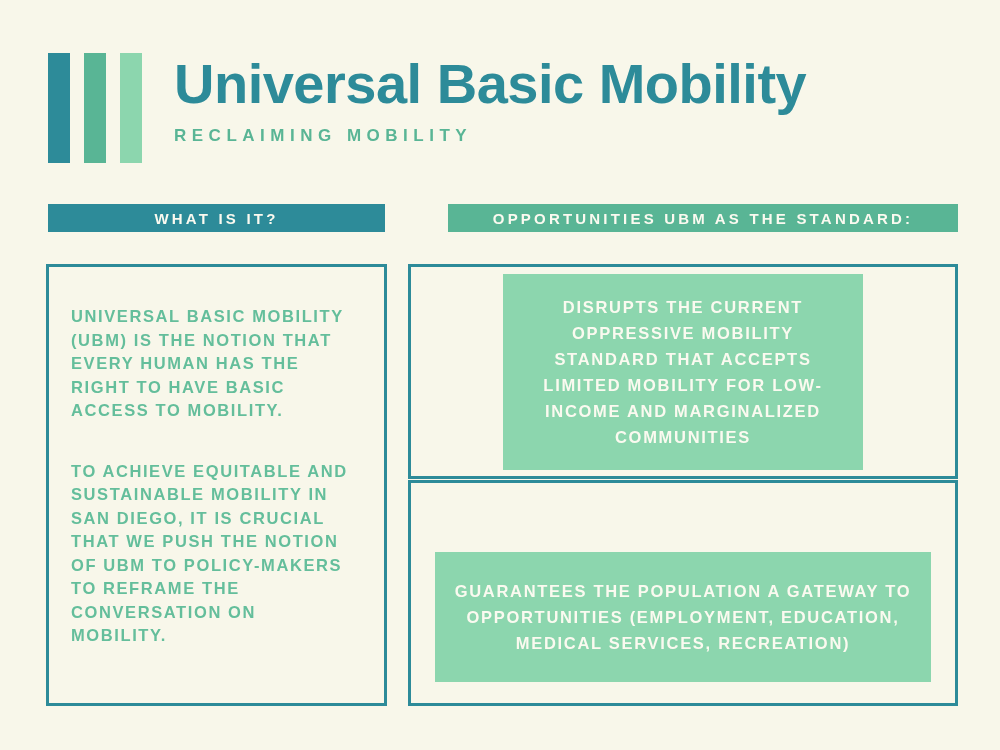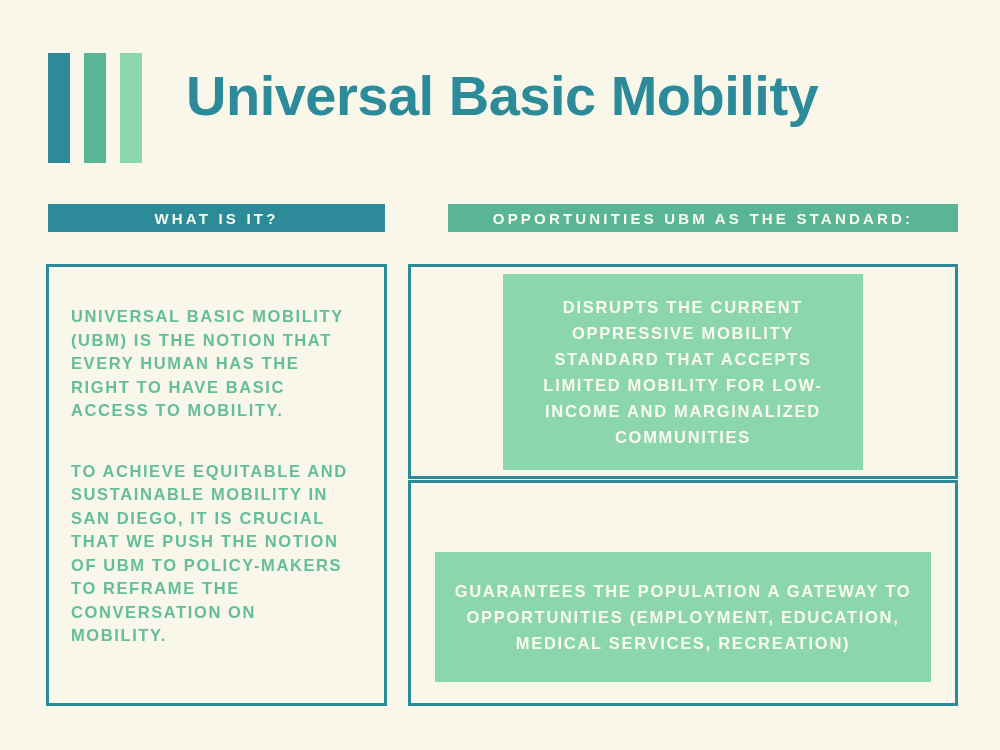--- a/index.html
+++ b/index.html
@@ -35,21 +35,21 @@
   .header-text {
     margin-left: 28px;
   }
   .title {
     font-size: 56px;
     font-weight: bold;
     color: #2d8b99;
     letter-spacing: -0.5px;
     line-height: 1.0;
     white-space: nowrap;
-    margin: 16px;
+    margin: 4px;
     padding-top: 2px;
   }
   .subtitle {
     font-size: 17px;
     font-weight: bold;
     color: #59b595;
     letter-spacing: 5.5px;
     margin: 14px 0 0 4px;
     white-space: nowrap;
   }
@@ -151,20 +151,21 @@
 <body>
 
 <div class="header">
   <div class="logo-bars">
     <div class="logo-bar" style="background:#2d8b99"></div>
     <div class="logo-bar" style="background:#59b595"></div>
     <div class="logo-bar" style="background:#8cd6ae"></div>
   </div>
   <div class="header-text">
     <h1 class="title">Universal Basic Mobility</h1>
+    <div class="subtitle">RECLAIMING MOBILITY</div>
   </div>
 </div>
 
 <div class="banner banner-left">
   <span>WHAT IS IT?</span>
 </div>
 
 <div class="banner banner-right">
   <span>OPPORTUNITIES UBM AS THE STANDARD:</span>
 </div>

